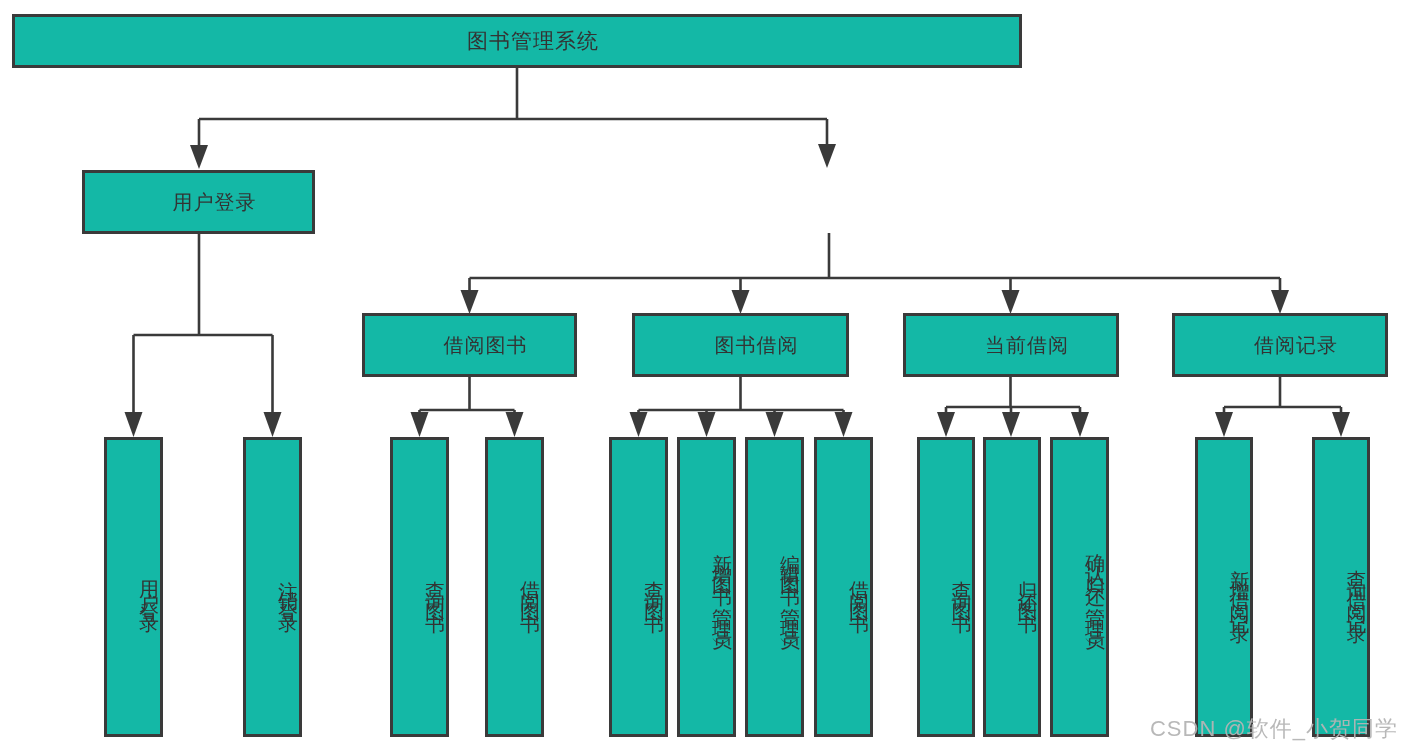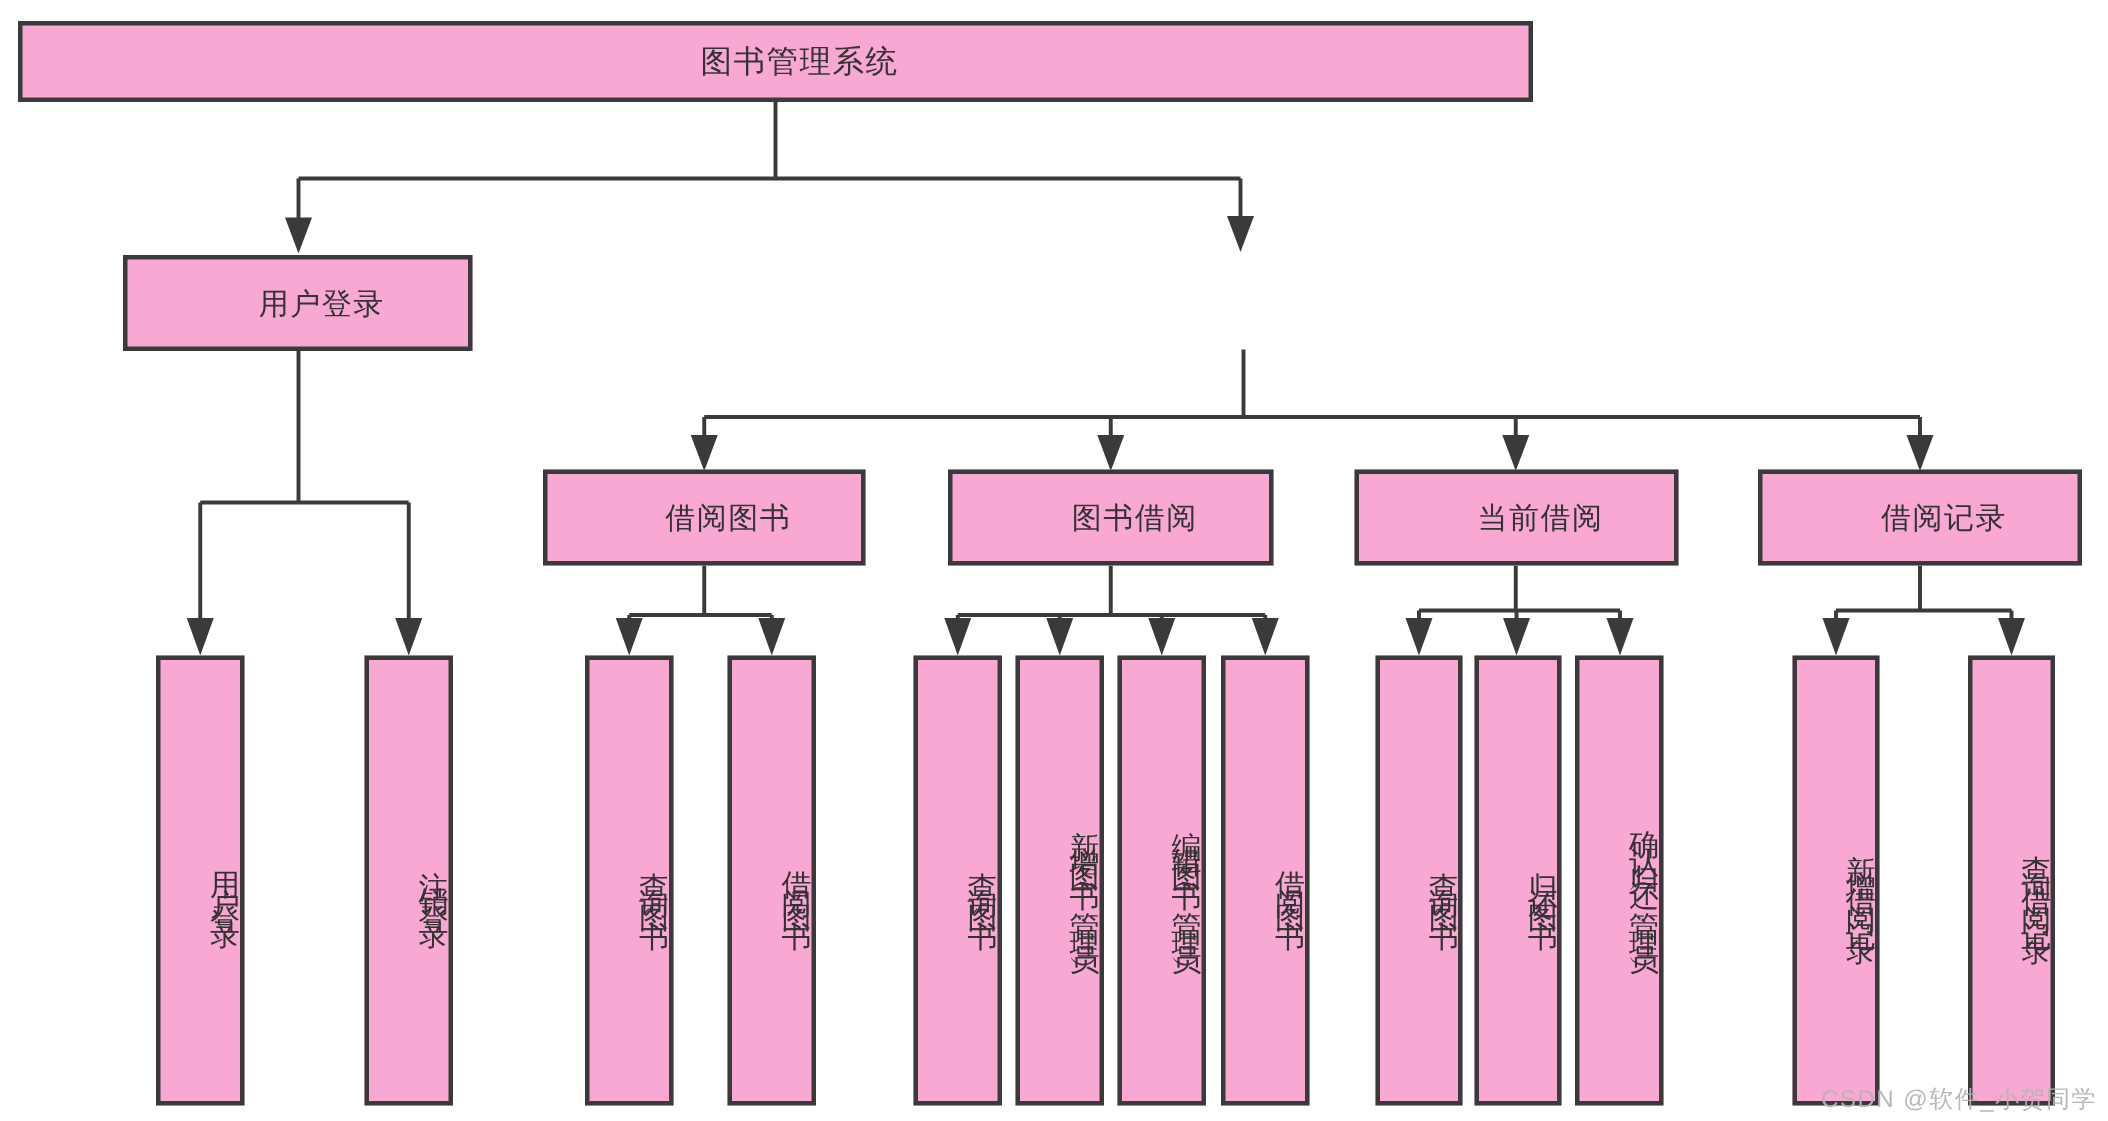--- a/index.html
+++ b/index.html
@@ -18,21 +18,21 @@
   .connectors {
     position: absolute;
     left: 0;
     top: 0;
     z-index: 1;
   }
   .node {
     position: absolute;
     box-sizing: border-box;
     border: 3px solid #3a3a3a;
-    background: #f9a8d4;
+    background: #14b8a6;
     display: flex;
     align-items: center;
     justify-content: center;
     color: #333333;
     font-size: 20px;
     letter-spacing: 1px;
     z-index: 2;
     padding-left: 32px;
   }
   .node.root { font-size: 21px; }
@@ -40,21 +40,21 @@
     writing-mode: vertical-rl;
     text-orientation: mixed;
     letter-spacing: 11px;
     line-height: 1;
     white-space: nowrap;
   }
   .watermark {
     position: absolute;
     right: 7px;
     bottom: 3px;
-    font-size: 16px;
+    font-size: 22px;
     color: #b5b5b5;
     letter-spacing: 1px;
     z-index: 3;
     opacity: 0.95;
   }
 </style>
 </head>
 <body>
 
 <div class="canvas">

